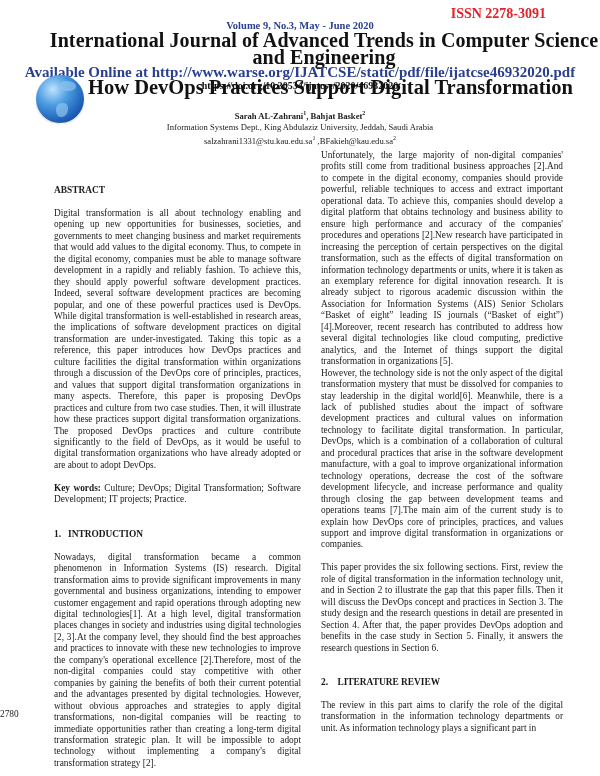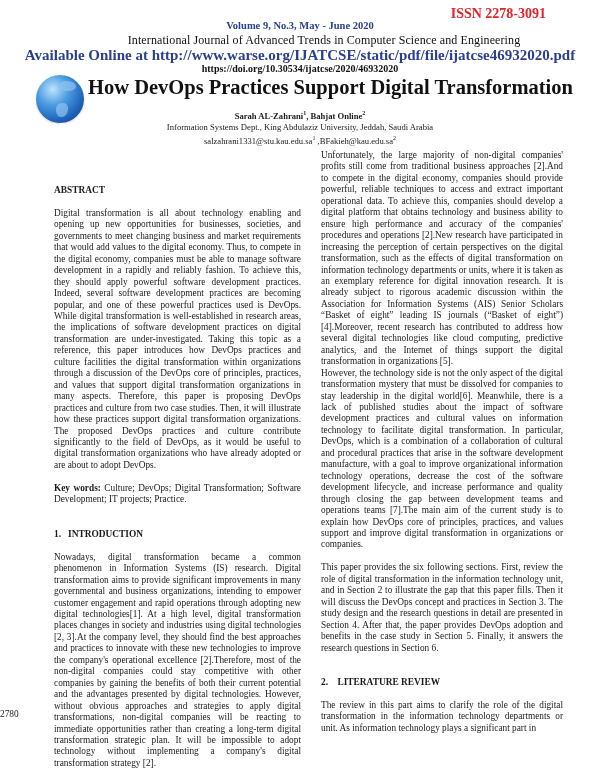--- a/index.html
+++ b/index.html
@@ -1,20 +1,20 @@
 <!DOCTYPE html>
 <html><head>
 <meta charset="utf-8">
 <style>
   html, body { margin:0; padding:0; background:#ffffff; }
   body { width:600px; height:776px; position:relative; overflow:hidden; font-family:"Liberation Serif","DejaVu Serif",serif; color:#1a1a1a; }
   .issn { position:absolute; top:6px; right:54px; font-size:14px; font-weight:bold; color:#e0232a; }
   .header { position:absolute; top:19px; left:0; width:600px; text-align:center; }
   .vol { font-size:10.5px; font-weight:bold; color:#2a3f8f; line-height:13px; }
-  .journal { font-size:12px; font-weight:normal; color:#111; line-height:17px; letter-spacing:0.1px;margin-left:48px; }
+  .journal { font-size:20px; font-weight:bold; color:#111; line-height:17px; letter-spacing:0.1px;margin-left:48px; }
   .avail { font-size:15px; font-weight:bold; color:#2a3f8f; line-height:13px; }
   .doi { font-size:10px; font-weight:bold; color:#111; line-height:13px; }
   .logo { position:absolute; left:36px; top:75px; width:48px; height:48px; border-radius:50%;
     background: radial-gradient(circle at 35% 30%, #bfe3ff 0%, #4a9be0 35%, #1d5fb8 70%, #0d3a80 100%);
     box-shadow: 0 1px 2px rgba(0,0,0,0.2); }
   .logo .land1 { position:absolute; left:24px; top:6px; width:16px; height:10px; background:#8fc3ee; border-radius:40% 60% 50% 40%; opacity:0.7; }
   .logo .land2 { position:absolute; left:20px; top:28px; width:12px; height:14px; background:#8fc3ee; border-radius:50% 40% 60% 50%; opacity:0.7; }
   .logo .txt { position:absolute; left:0; width:48px; top:18px; text-align:center; font-family:"DejaVu Sans",sans-serif; font-size:9.5px; font-weight:bold; color:#ffffff; letter-spacing:-0.2px;margin-top:28px; }
   .title { position:absolute; top:76px; left:88px; font-size:20.5px; font-weight:bold; color:#111; white-space:nowrap; }
   .authors { position:absolute; top:108px; left:0; width:600px; text-align:center; font-size:8.6px; line-height:11px; }
@@ -44,21 +44,21 @@
 <div class="logo">
   <div class="land1"></div>
   <div class="land2"></div>
   <div class="txt">WARSE</div>
 </div>
 
 <div class="title">How DevOps Practices Support Digital Transformation</div>
 
 <div class="authors">
   <div class="names">
-    <span>Sarah AL-Zahrani</span><sup>1</sup><span>, </span><span>Bahjat Online</span><sup>2</sup>
+    <span>Sarah AL-Zahrani</span><sup>1</sup><span>, </span><span>Bahjat Basket</span><sup>2</sup>
   </div>
   <div>Information Systems Dept., King Abdulaziz University, Jeddah, Saudi Arabia</div>
   <div>
     <span>salzahrani1331@stu.kau.edu.sa</span><sup>1</sup><span> ,</span><span>BFakieh@kau.edu.sa</span><sup>2</sup>
   </div>
 </div>
 
 <div class="col left">
   <p class="h">ABSTRACT</p>
   <div class="gap"></div>

